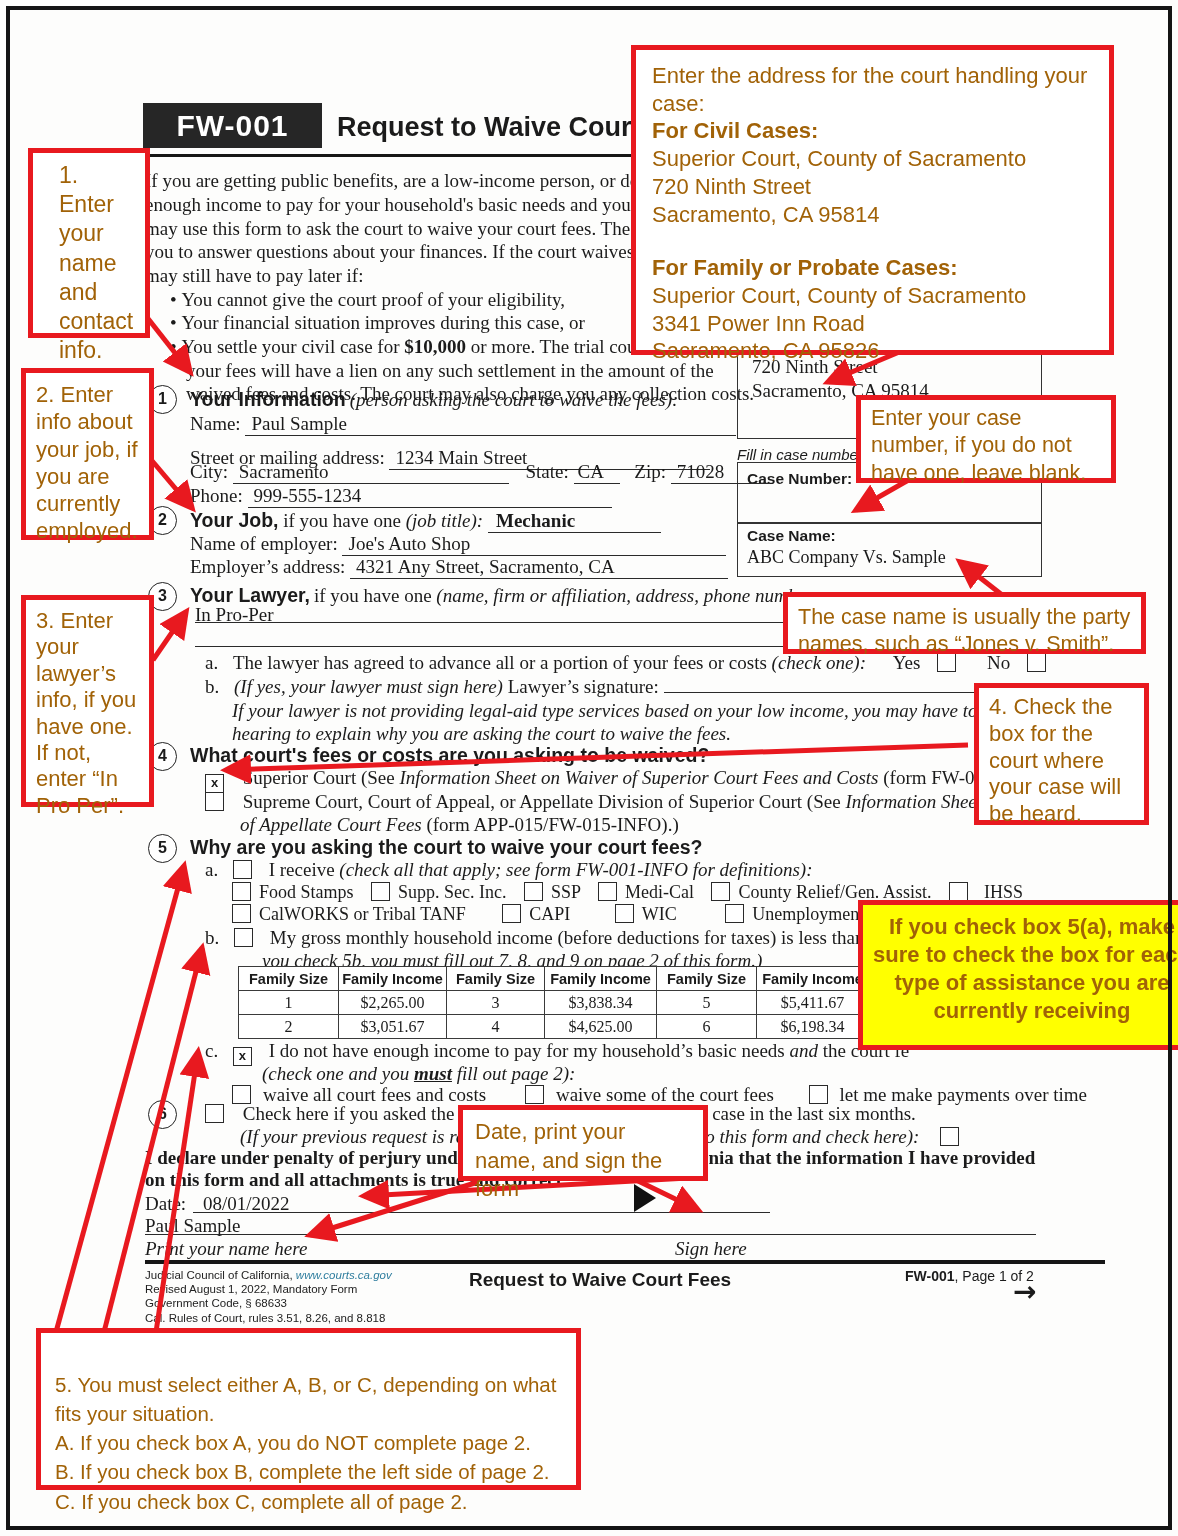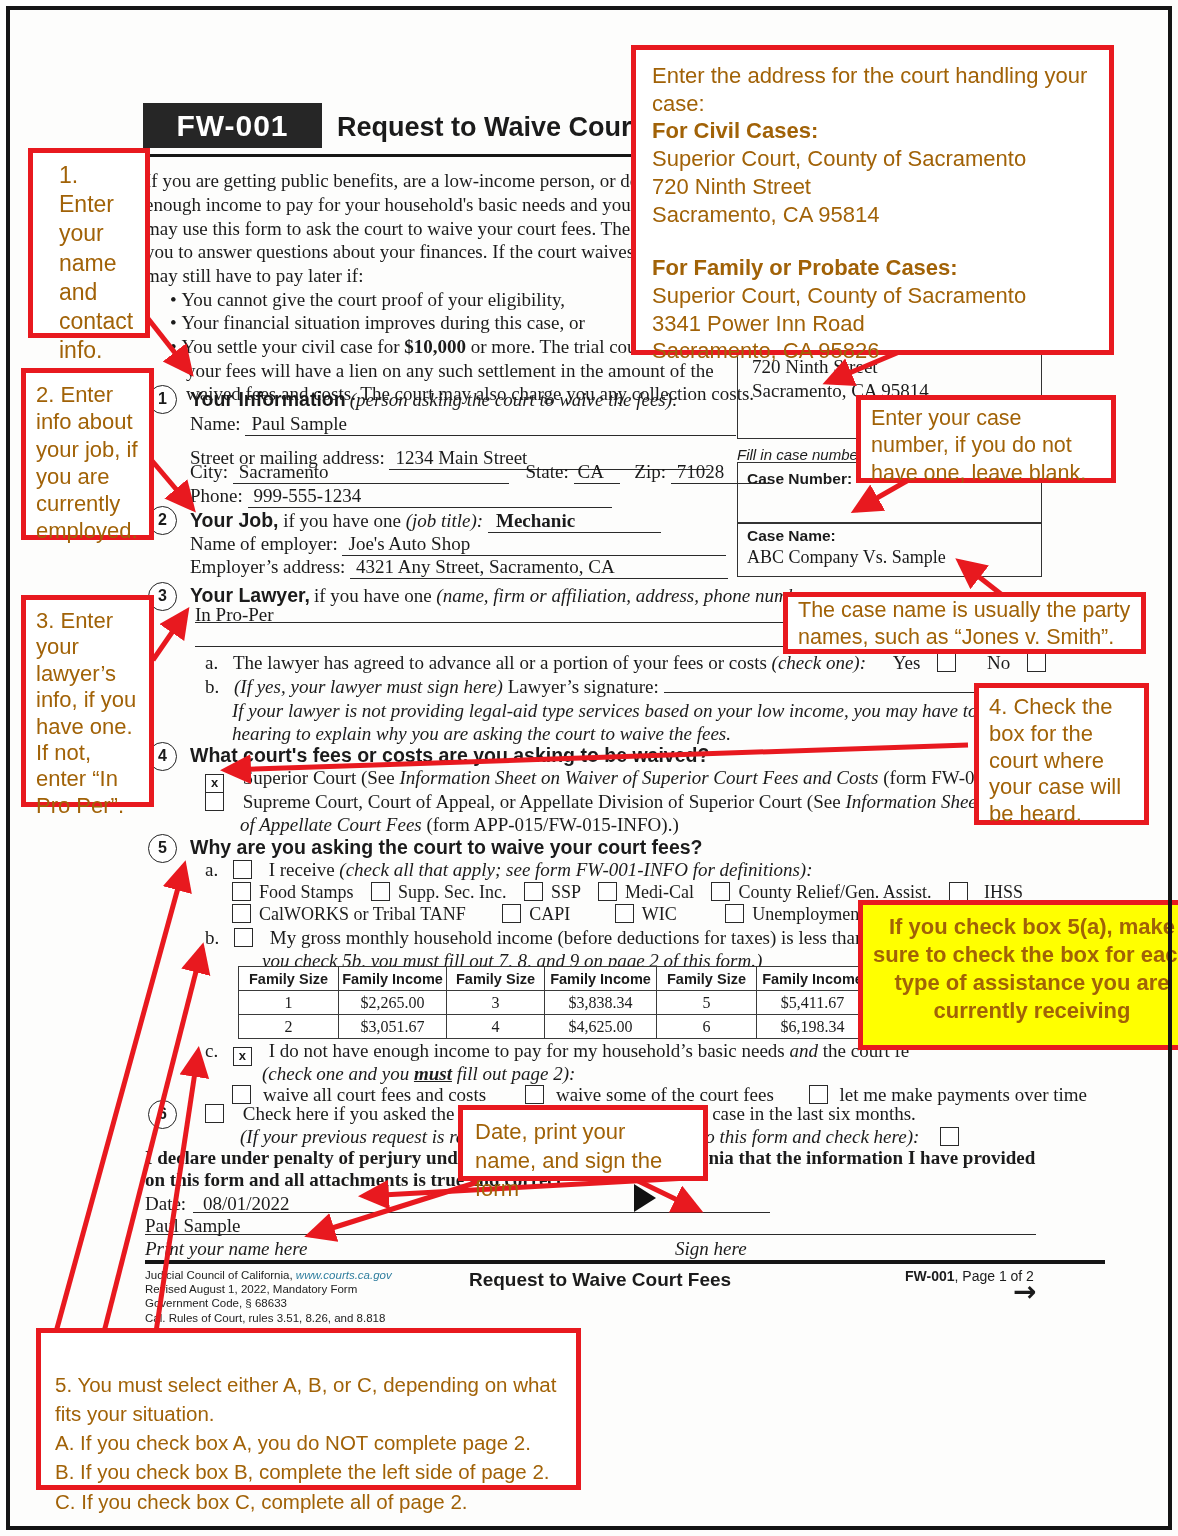--- a/index.html
+++ b/index.html
@@ -306,21 +306,21 @@
     <div class="b">For Family or Probate Cases:</div>
     <div>Superior Court, County of Sacramento</div>
     <div>3341 Power Inn Road</div>
     <div>Sacramento, CA 95826</div>
   </div>
 
   <div class="callout" style="left:850px;top:395px;width:260px;height:88px;padding:5px 10px;font-size:21.5px;line-height:1.27;">
     <span>Enter your case number, if you do not have one, leave blank.</span>
   </div>
 
-  <div class="callout" style="left:777px;top:592px;width:363px;height:62px;padding:0 10px;font-size:21.5px;line-height:1.25;">
+  <div class="callout" style="left:777px;top:592px;width:363px;height:62px;padding:7px 10px;font-size:21.5px;line-height:1.25;">
     <span>The case name is usually the party names, such as “Jones v. Smith”.</span>
   </div>
 
   <div class="callout" style="left:968px;top:683px;width:175px;height:142px;padding:6px 10px;font-size:22px;line-height:1.22;">
     <span>4. Check the box for the court where your case will be heard.</span>
   </div>
 
   <div class="callout yel b" style="left:852px;top:900px;width:348px;height:150px;padding:8px 6px;font-size:22px;line-height:1.27;text-align:center;">
     <span>If you check box 5(a), make sure to check the box for each type of assistance you are currently receiving</span>
   </div>

